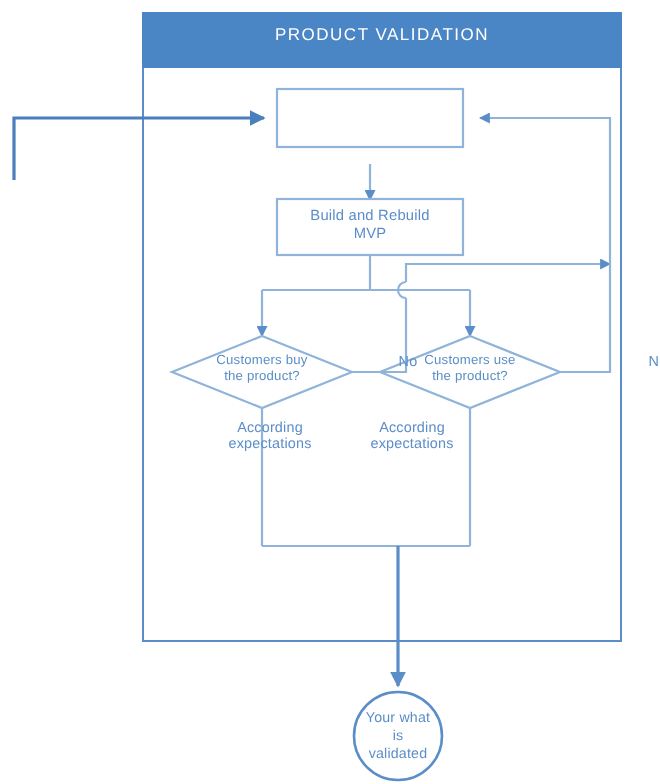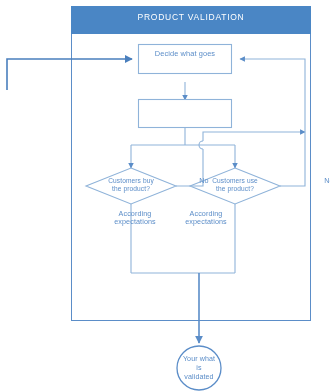--- a/index.html
+++ b/index.html
@@ -65,23 +65,26 @@
 
     <circle cx="199" cy="368" r="22" fill="#ffffff" stroke="#5b8dc8" stroke-width="1.3"></circle>
 
     <rect x="138.5" y="44.5" width="93" height="29" fill="#ffffff" stroke="#8fb3d9" stroke-width="1.1"></rect>
     <rect x="138.5" y="99.5" width="93" height="28" fill="#ffffff" stroke="#8fb3d9" stroke-width="1.1"></rect>
   </svg>
 
   <div id="hdr-title">PRODUCT VALIDATION</div>
 
   <div class="lbl box-lbl" style="left:138px;top:50px;width:94px;">
-    <div>Decide what goes</div>
   </div>
 
+  <div class="lbl box-lbl" style="left:138px;top:104px;width:94px;">
+    <div>Build and Rebuild</div>
+    <div>MVP</div>
+  </div>
 
   <div class="lbl dia-lbl" style="left:96px;top:177px;width:70px;">
     <div>Customers buy</div>
     <div>the product?</div>
   </div>
 
   <div class="lbl dia-lbl" style="left:200px;top:177px;width:70px;">
     <div>Customers use</div>
     <div>the product?</div>
   </div>

